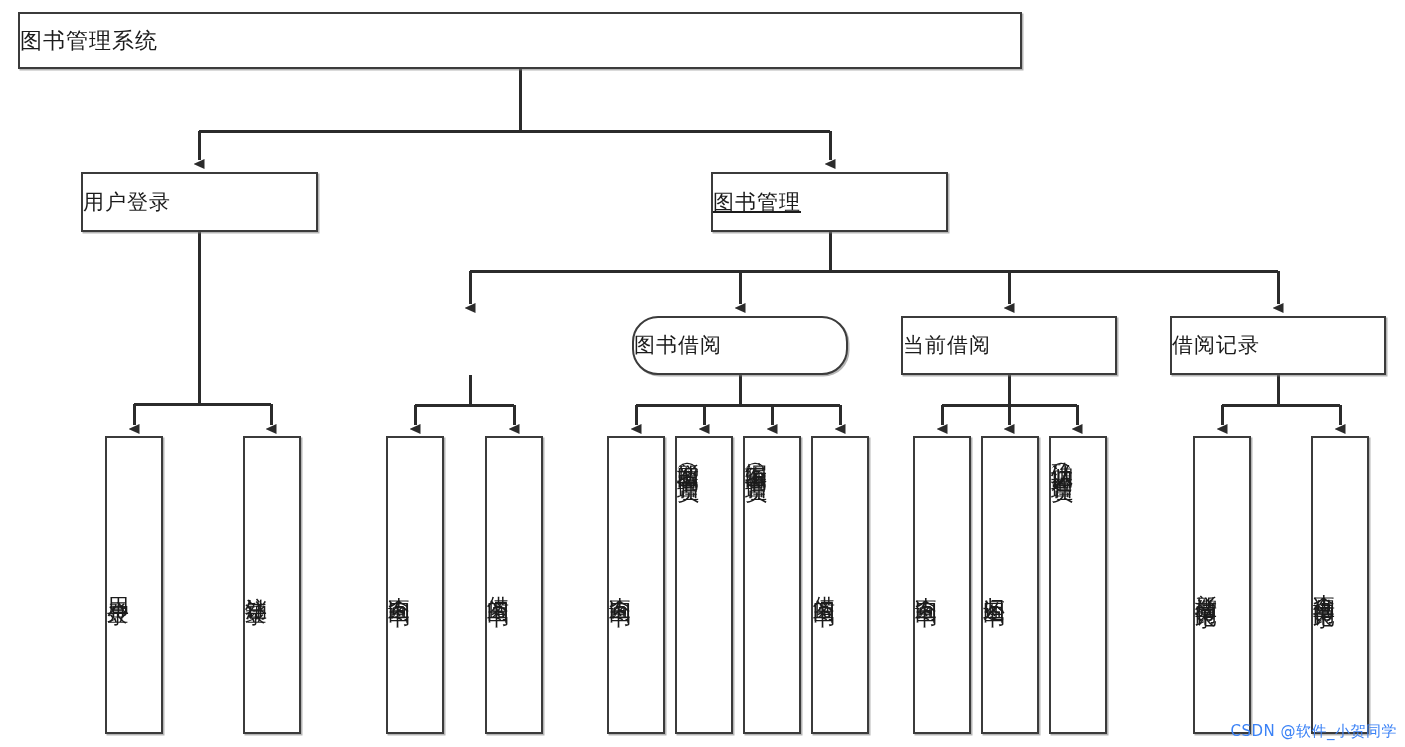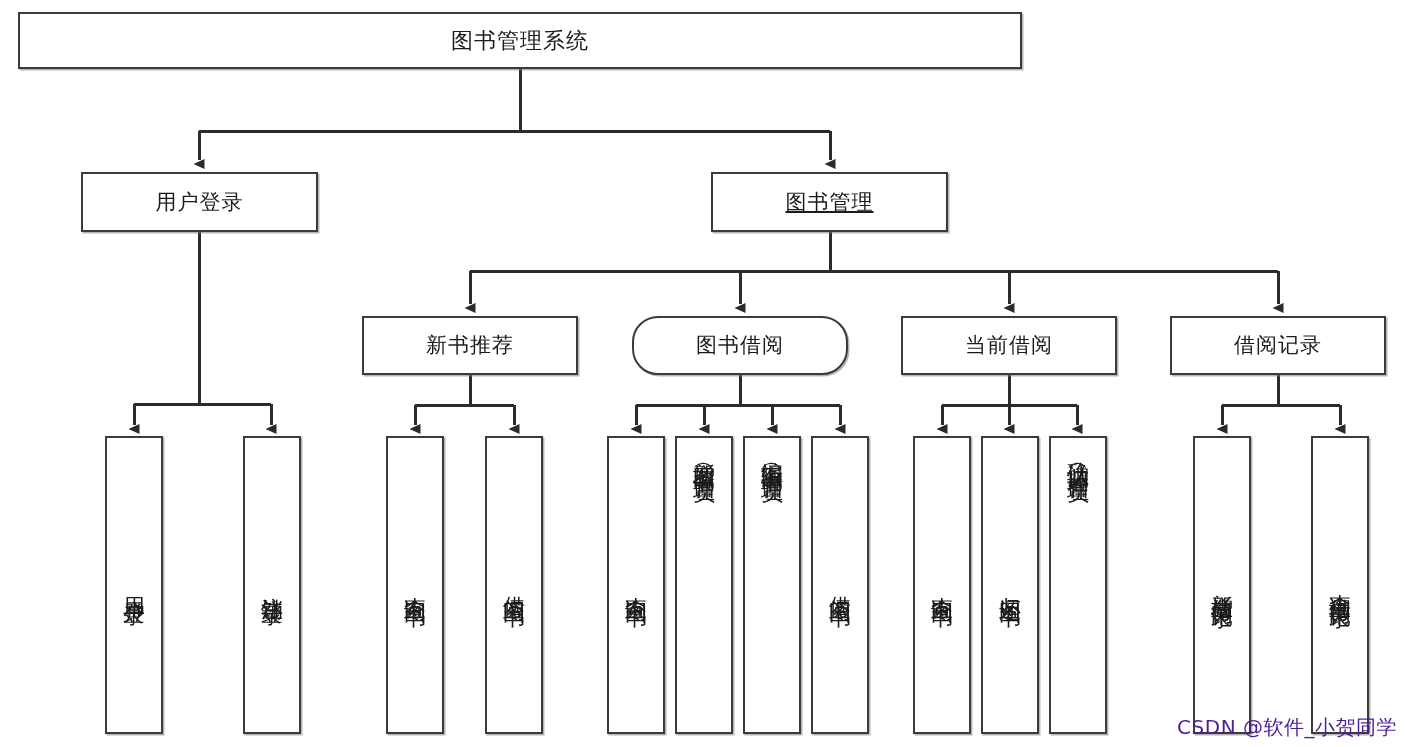--- a/index.html
+++ b/index.html
@@ -27,21 +27,20 @@
     pointer-events: none;
   }
   .node {
     position: absolute;
     box-sizing: border-box;
     background: #ffffff;
     border: 2px solid #3b3b3b;
     box-shadow: 1.5px 1.5px 0 0 rgba(120,120,120,0.55);
     display: flex;
     align-items: center;
-    justify-content: center;
     color: #1b1b1b;
   }
   .node-label {
     display: block;
     text-align: center;
     line-height: 1.15;
     white-space: pre;
   }
   
   .node.horizontal .node-label {
@@ -67,22 +66,22 @@
     height: auto;
   }
   .node.vertical.centered {
     align-items: center;
     padding-top: 0;
   }
   .watermark {
     position: absolute;
     right: 8px;
     bottom: 6px;
-    font-size: 20px;
-    color: #4c1d95;
+    font-size: 15px;
+    color: #3b82f6;
     letter-spacing: 0.5px;
     white-space: nowrap;
     user-select: none;
   }
 </style>
 </head>
 <body>
 
 <div id="diagram-root">
 
@@ -140,23 +139,20 @@
     <span class="node-label">图书管理系统</span>
   </div>
 
   <div class="node horizontal" style="left:81px; top:172px; width:237px; height:60px;">
     <span class="node-label">用户登录</span>
   </div>
   <div class="node horizontal" style="left:711px; top:172px; width:237px; height:60px;text-decoration:underline;">
     <span class="node-label">图书管理</span>
   </div>
 
-  <div class="node horizontal" style="left:362px; top:316px; width:216px; height:59px;">
-    <span class="node-label">新书推荐</span>
-  </div>
   <div class="node horizontal" style="left:632px; top:316px; width:216px; height:59px;border-radius:26px;">
     <span class="node-label">图书借阅</span>
   </div>
   <div class="node horizontal" style="left:1170px; top:316px; width:216px; height:59px;">
     <span class="node-label">借阅记录</span>
   </div>
   <div class="node horizontal" style="left:901px; top:316px; width:216px; height:59px;">
     <span class="node-label">当前借阅</span>
   </div>
 

